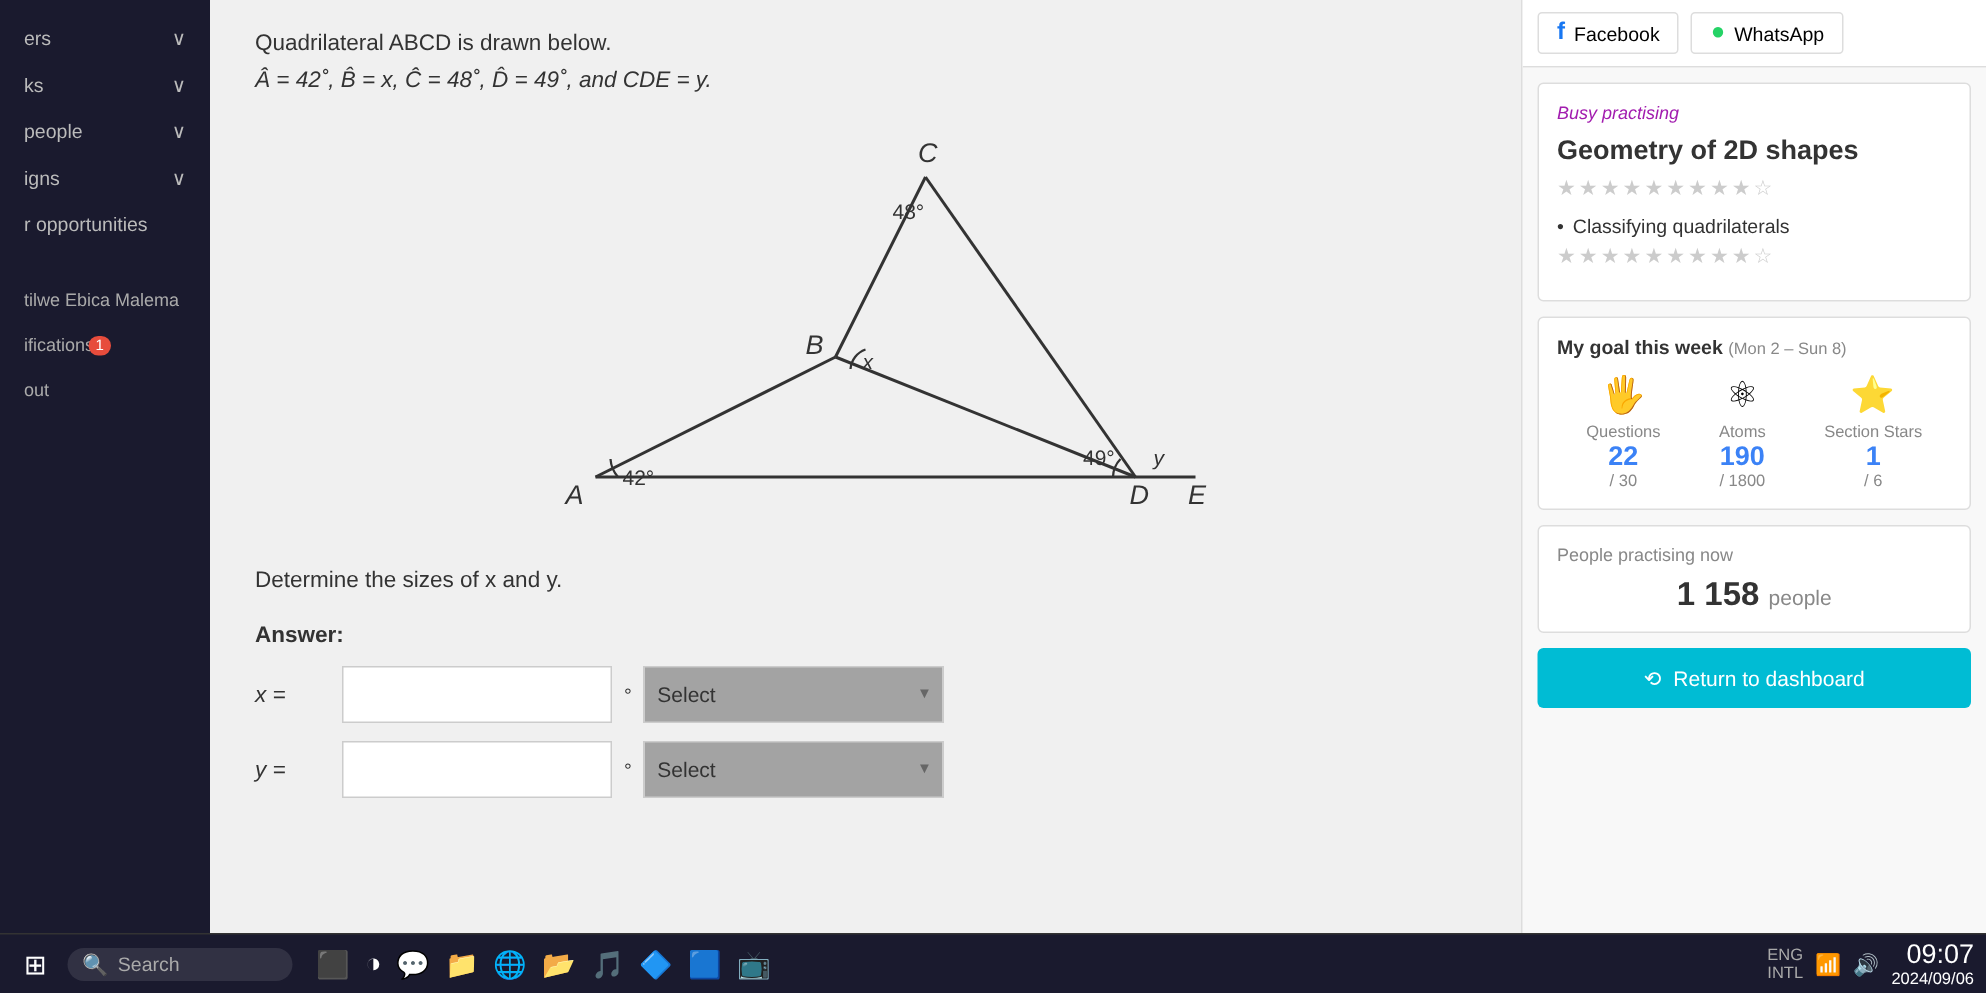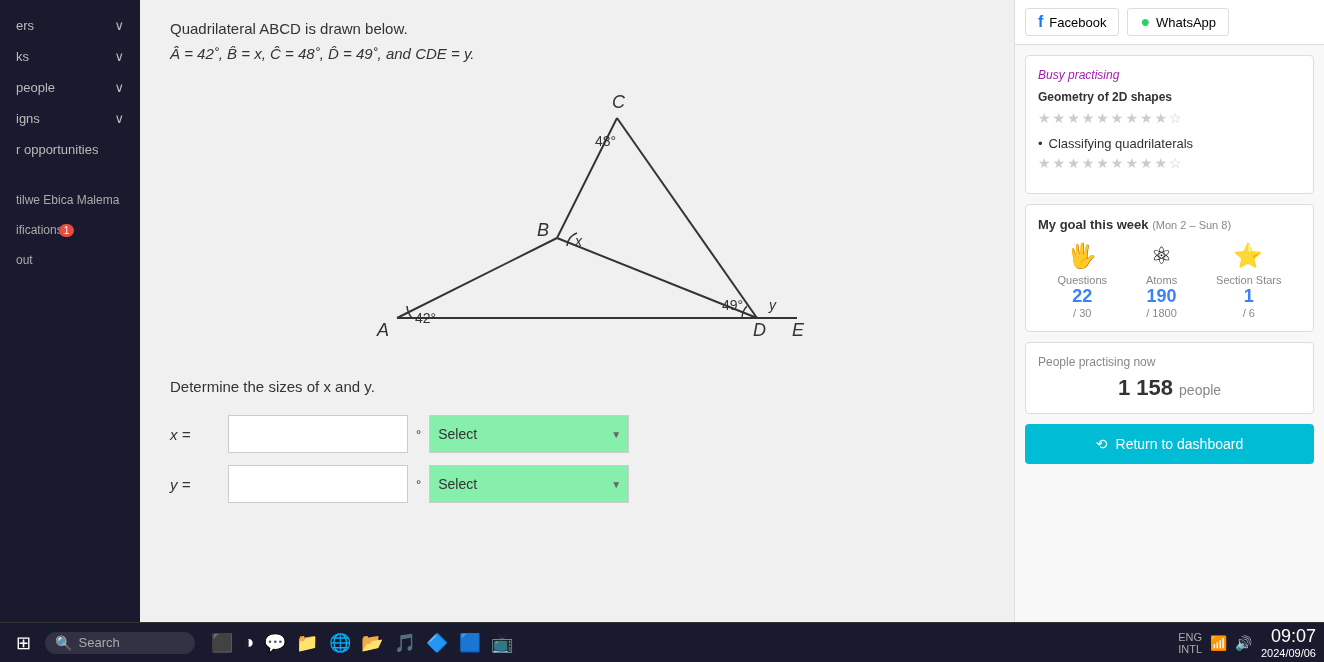--- a/index.html
+++ b/index.html
@@ -114,21 +114,21 @@
 
     .degree-symbol {
       font-size: 13px;
       color: #333;
     }
 
     .answer-select {
       width: 200px;
       height: 38px;
       border: 1px solid #ccc;
-      background: #86efac;
+      background: #a3a3a3;
       padding: 0 8px;
       font-size: 14px;
       color: #333;
       appearance: none;
       cursor: pointer;
       position: relative;
     }
 
     .select-wrapper {
       position: relative;
@@ -188,21 +188,21 @@
     }
 
     .busy-title {
       font-size: 12px;
       color: #a21caf;
       margin-bottom: 8px;
       font-style: italic;
     }
 
     .topic-title {
-      font-size: 12px;
+      font-size: 18px;
       font-weight: bold;
       color: #333;
       margin-bottom: 6px;
     }
 
     .stars-row {
       display: flex;
       gap: 2px;
       margin-bottom: 10px;
     }
@@ -456,20 +456,21 @@
 
         <text x="238" y="168" font-size="14" font-style="italic" fill="#333">x</text>
 
         <text x="432" y="232" font-size="14" font-style="italic" fill="#333">y</text>
       </svg>
     </div>
 
     <p class="determine-text">Determine the sizes of x and y.</p>
 
     <div class="answer-section">
+      <div class="answer-title">Answer:</div>
 
       <div class="answer-row">
         <span class="answer-label">x =</span>
         <input type="text" class="answer-input" style="">
         <span class="degree-symbol">°</span>
         <div class="select-wrapper">
           <select class="answer-select">
             <option>Select</option>
           </select>
         </div>

